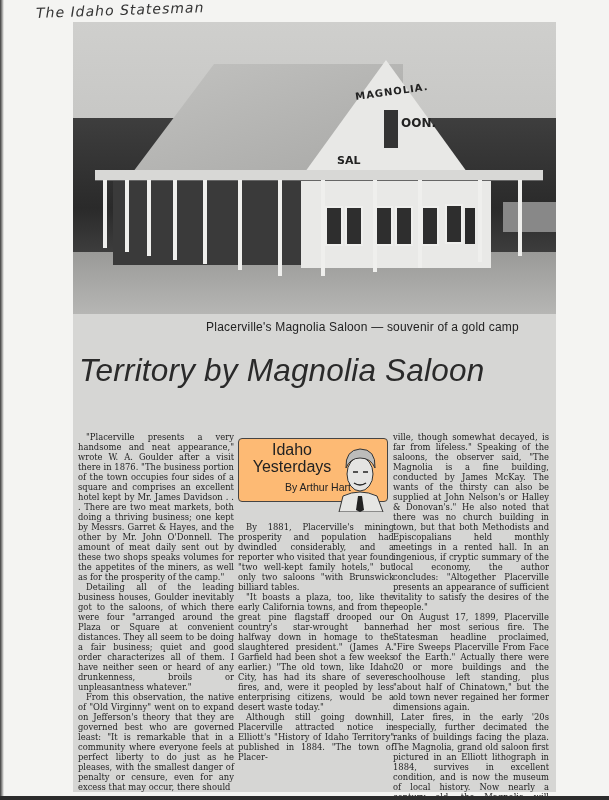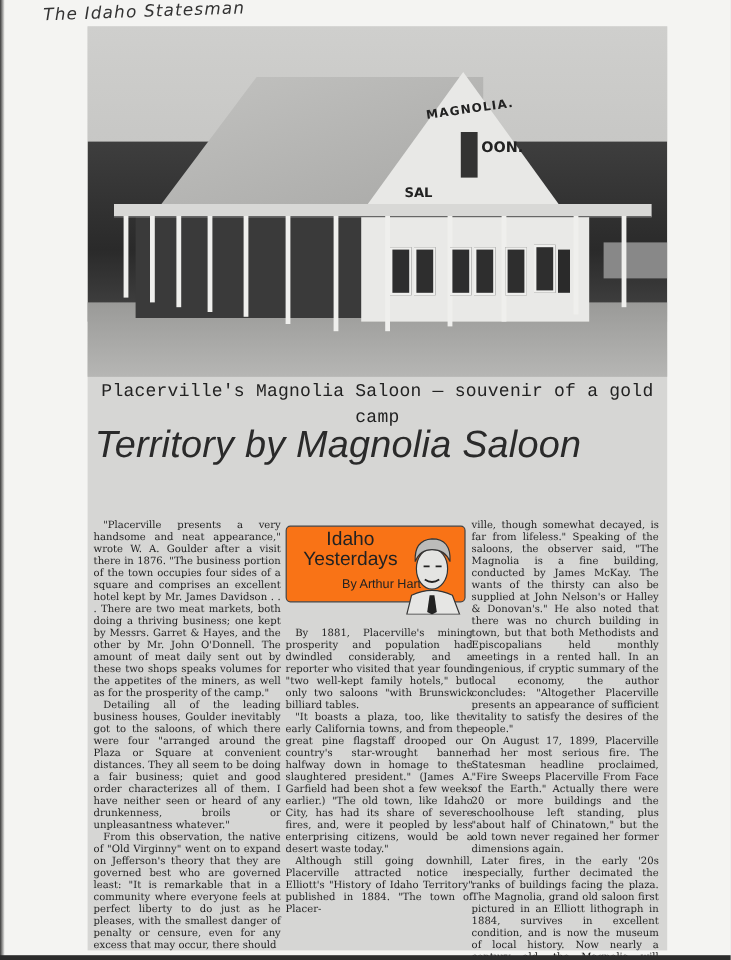--- a/index.html
+++ b/index.html
@@ -80,41 +80,41 @@
   }
   .post { position: absolute; width: 4px; background: #efefed; }
   .win { position: absolute; width: 14px; height: 36px; background: #2e2e2e; border: 2px solid #efefed; }
   .door { position: absolute; width: 10px; height: 36px; background: #2a2a2a; }
   .shed {
     position: absolute; left: 430px; top: 180px; width: 53px; height: 30px; background: #888;
   }
   
   .caption {
     position: absolute; left: 0; top: 294px; width: 483px; height: 22px;
-    font-family: Liberation Mono, monospace; font-size: 15px; color: #222;
-    text-align: center; line-height: 22px; letter-spacing: 0.2px;
+    font-family: Liberation Sans, sans-serif; font-size: 12px; color: #222;
+    text-align: center; line-height: 22px; letter-spacing: 0.2px; padding-left: 48px;
   }
   .headline {
     position: absolute; left: 6px; top: 328px; width: 475px;
     font-family: "Liberation Sans", sans-serif; font-style: italic; font-size: 31.5px;
     line-height: 40px; color: #2a2a2a; letter-spacing: 0.2px;
   }
   .col {
     position: absolute; top: 410px; width: 156px;
     font-family: "DejaVu Serif", serif; font-size: 8.4px; line-height: 10px;
     color: #1e1e1e; text-align: justify; hyphens: manual;
   }
   .col p { margin: 0; text-indent: 8px; }
   .col1 { left: 5px; }
   .col2 { left: 165px; top: 500px; }
   .col3 { left: 320px; }
   
   .colhead {
     position: absolute; left: 165px; top: 416px; width: 148px; height: 62px;
-    border: 1px solid #444; border-radius: 4px; background: #f97316;
+    border: 1px solid #444; border-radius: 4px; background: #fdba74;
   }
   .colhead-title {
     position: absolute; left: 8px; top: 2px; width: 90px;
     font-family: "Liberation Sans", sans-serif; font-size: 16px; line-height: 17px; color: #222;
     text-align: center;
   }
   .colhead-byline {
     position: absolute; left: 14px; top: 42px;
     font-family: "Liberation Sans", sans-serif; font-size: 10.5px; color: #222; padding-left: 32px;
   }

